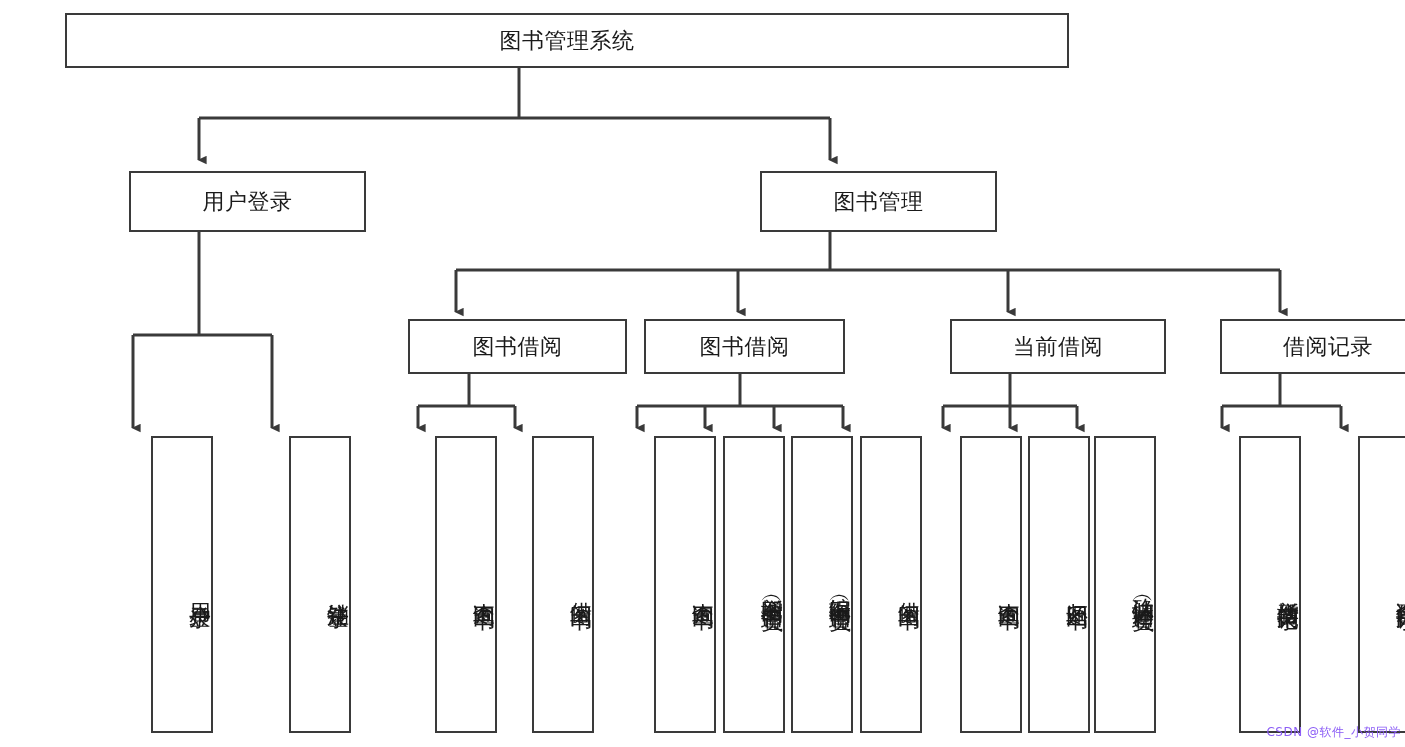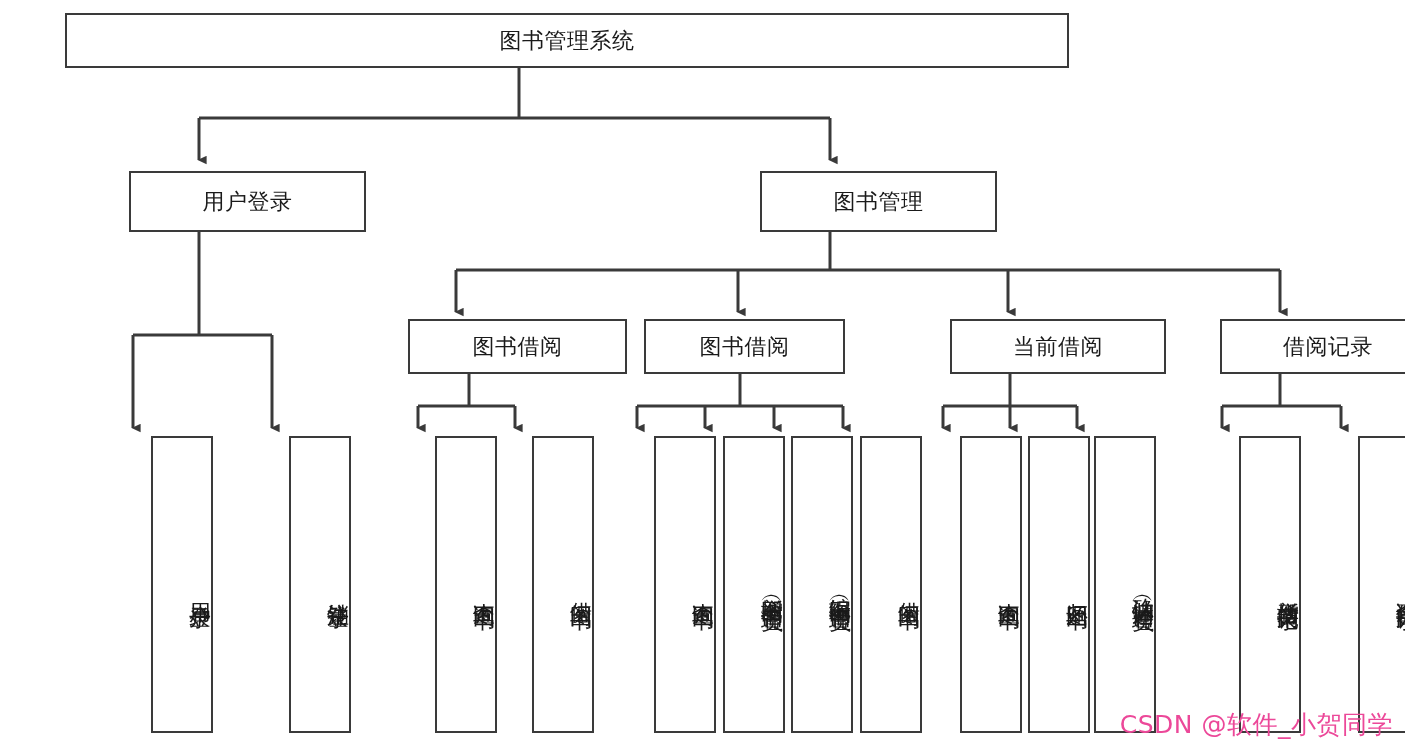--- a/index.html
+++ b/index.html
@@ -54,24 +54,24 @@
     writing-mode: vertical-rl;
     text-orientation: upright;
     line-height: 1.02;
     white-space: nowrap;
   }
   .node.horiz .node-label {
     white-space: nowrap;
   }
   #watermark {
     position: absolute;
-    right: 12px;
+    right: 4px;
     bottom: 6px;
-    font-size: 25px;
-    color: #ec4899;
+    font-size: 12px;
+    color: #8b5cf6;
     letter-spacing: 0.5px;
     white-space: nowrap;
   }
 </style>
 </head>
 <body>
 
 <div id="diagram-root">
 
   <svg id="edge-layer" viewBox="0 0 1405 747" width="1405" height="747" xmlns="http://www.w3.org/2000/svg">

